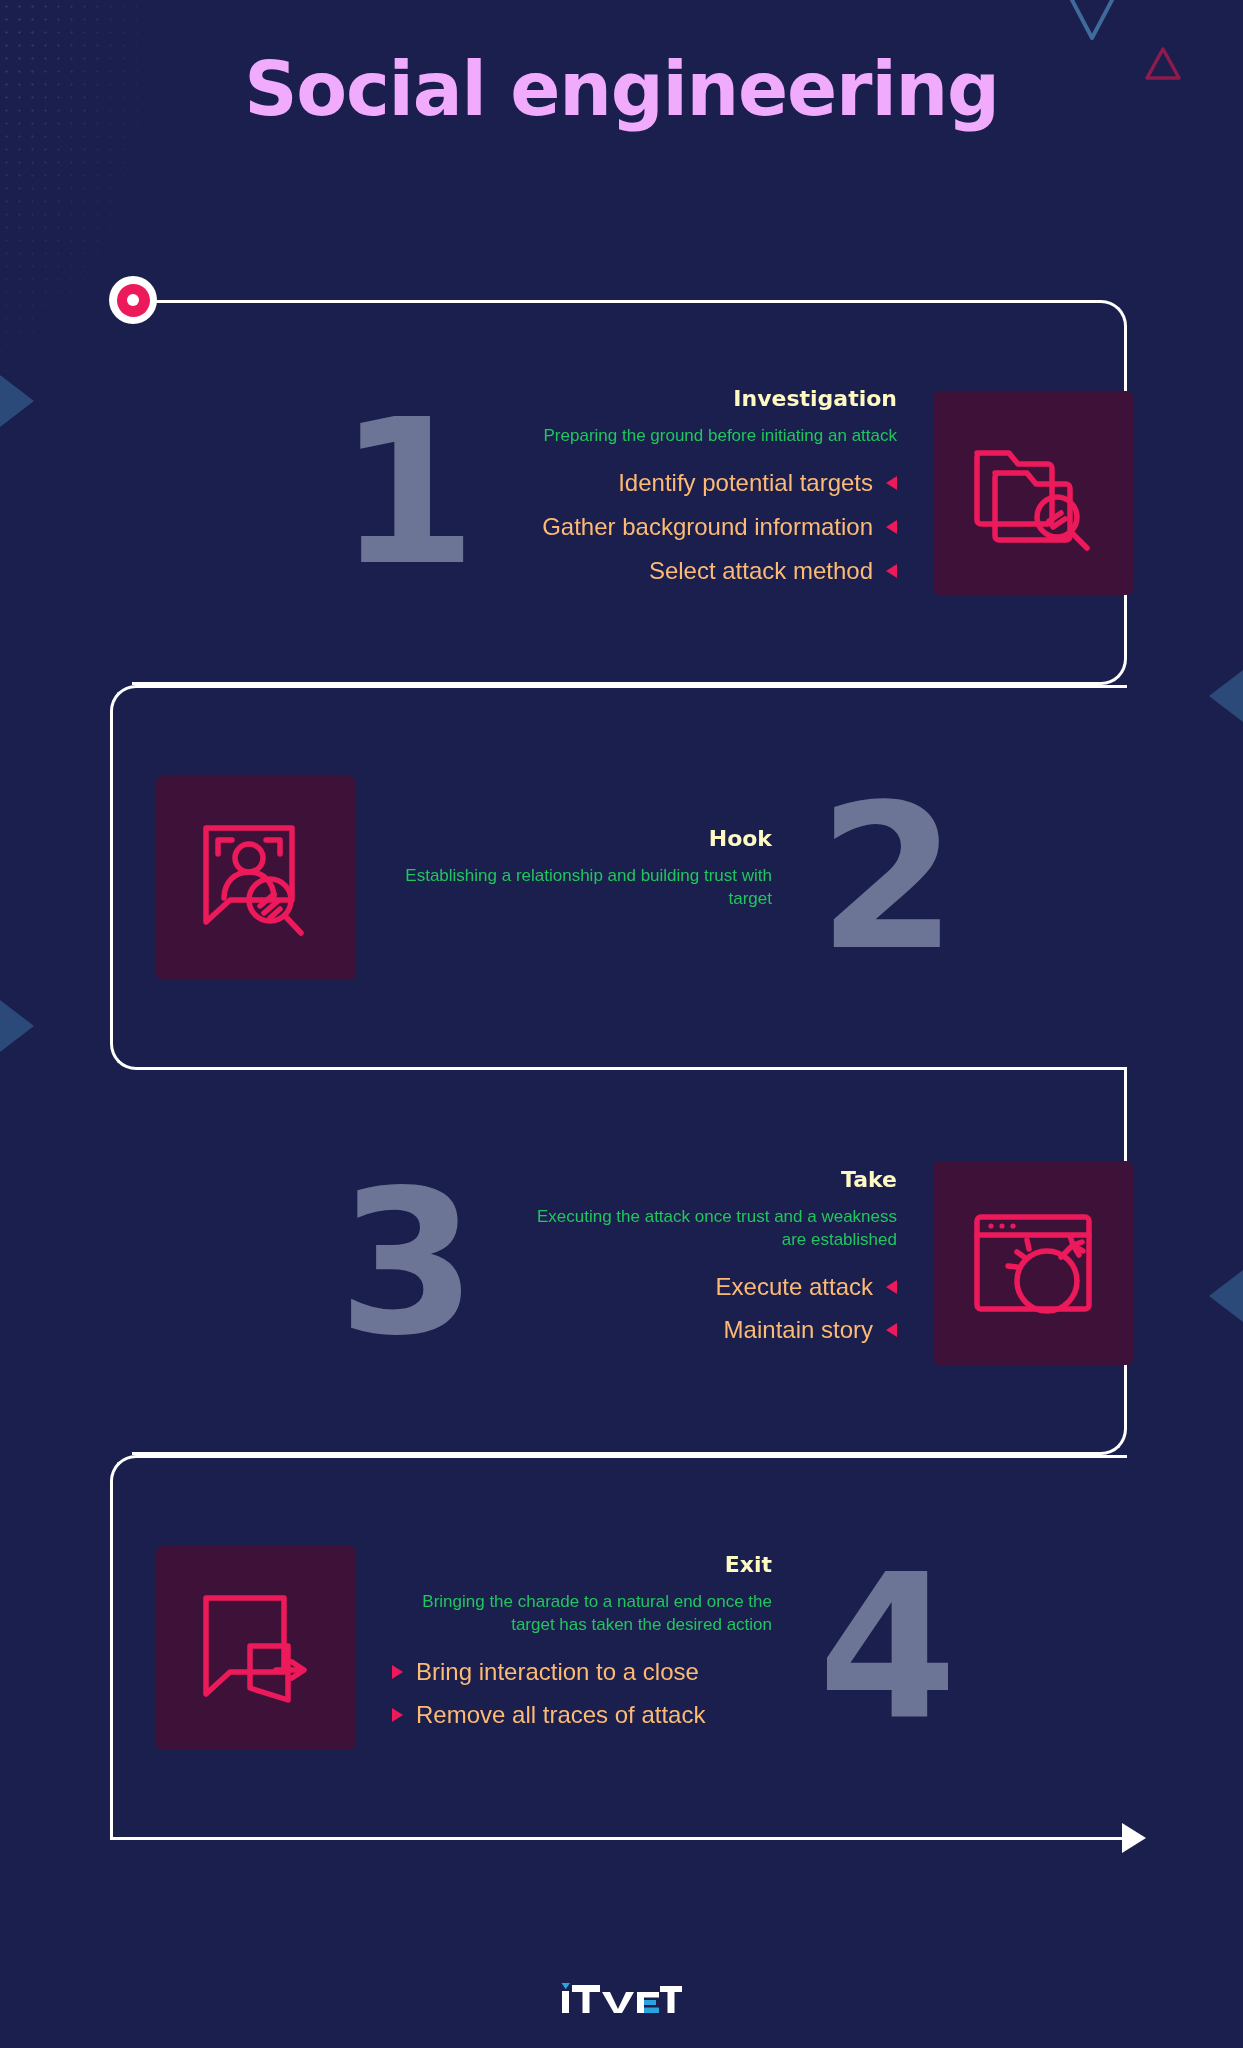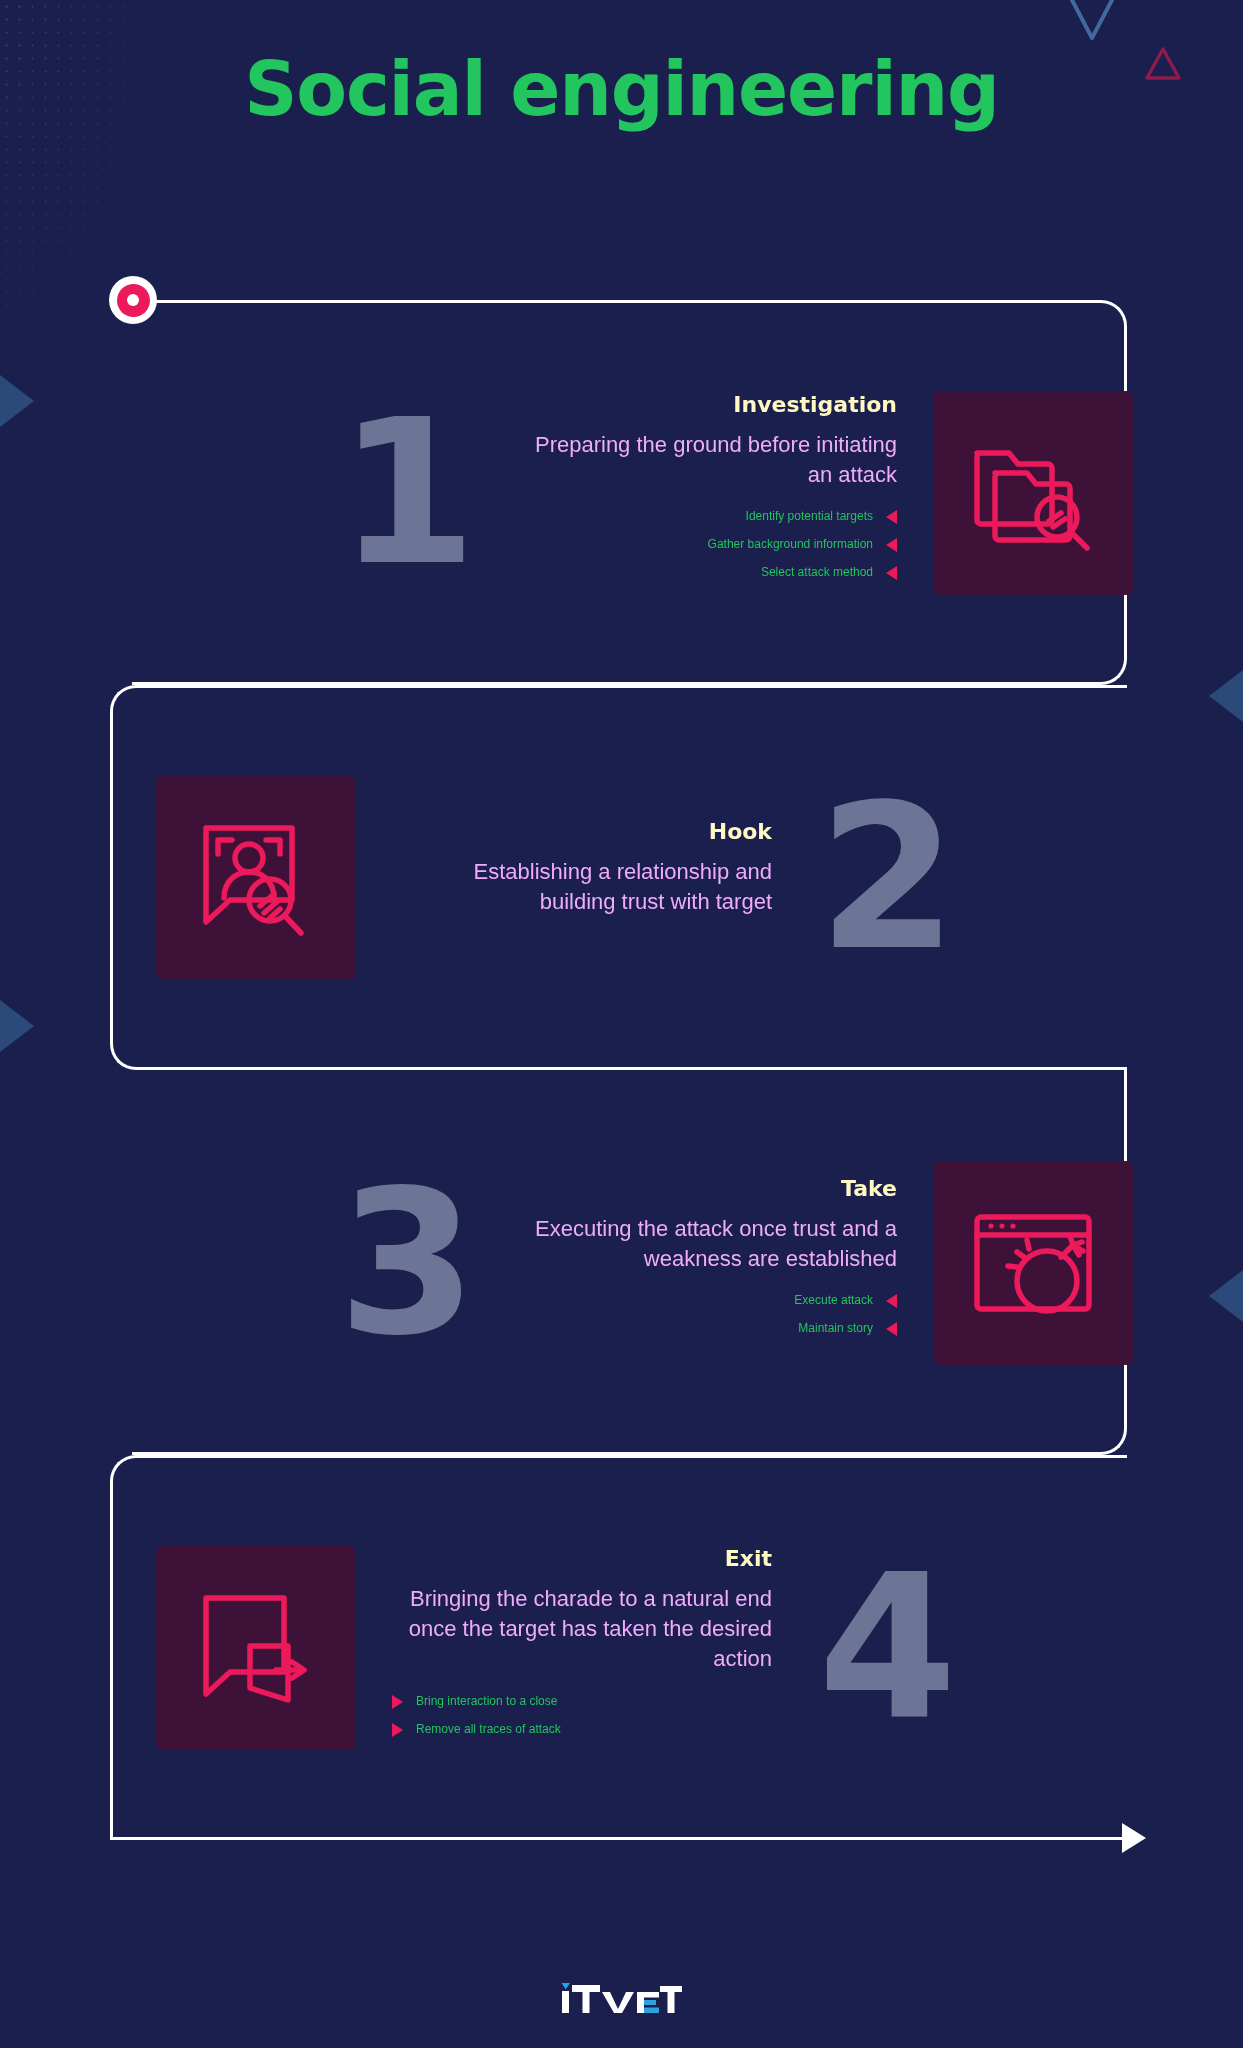--- a/index.html
+++ b/index.html
@@ -35,21 +35,21 @@
     right:0;
     border-top:26px solid transparent;
     border-bottom:26px solid transparent;
     border-right:34px solid #2b4a79;
   }
 
   
   .title{
     position:absolute; left:0; right:0; top:52px;
     text-align:center;
-    color:#22c55e;
+    color:#f0abfc;
     font-family:"DejaVu Sans", sans-serif;
     font-weight:bold;
     font-size:74px;
     line-height:1.0;
     letter-spacing:-1.2px;
     padding:0 120px;
   }
   .title .l2{ display:block; }
 
   
@@ -146,30 +146,30 @@
   .txt.la{ text-align:right; }
 
   .sub{
     color:#fef9c3;
     font-weight:bold;
     font-size:22px;
     margin-bottom:13px;
     font-family:"DejaVu Sans", sans-serif;
   }
   .desc{
-    font-size:22px;
+    font-size:17px;
     line-height:1.38;
-    color:#f0abfc;
+    color:#22c55e;
     margin-bottom:19px;
   }
   .bullets{ list-style:none; }
   .bullets li{
-    font-size:12px;
+    font-size:24px;
     line-height:1.33;
-    color:#22c55e;
+    color:#fdba74;
     margin-bottom:12px;
     display:flex;
     align-items:center;
     gap:13px;
   }
   .txt.ra .bullets li{ justify-content:flex-end; }
   .tri{
     flex:0 0 auto;
     width:0;height:0;
     border-top:7px solid transparent;

